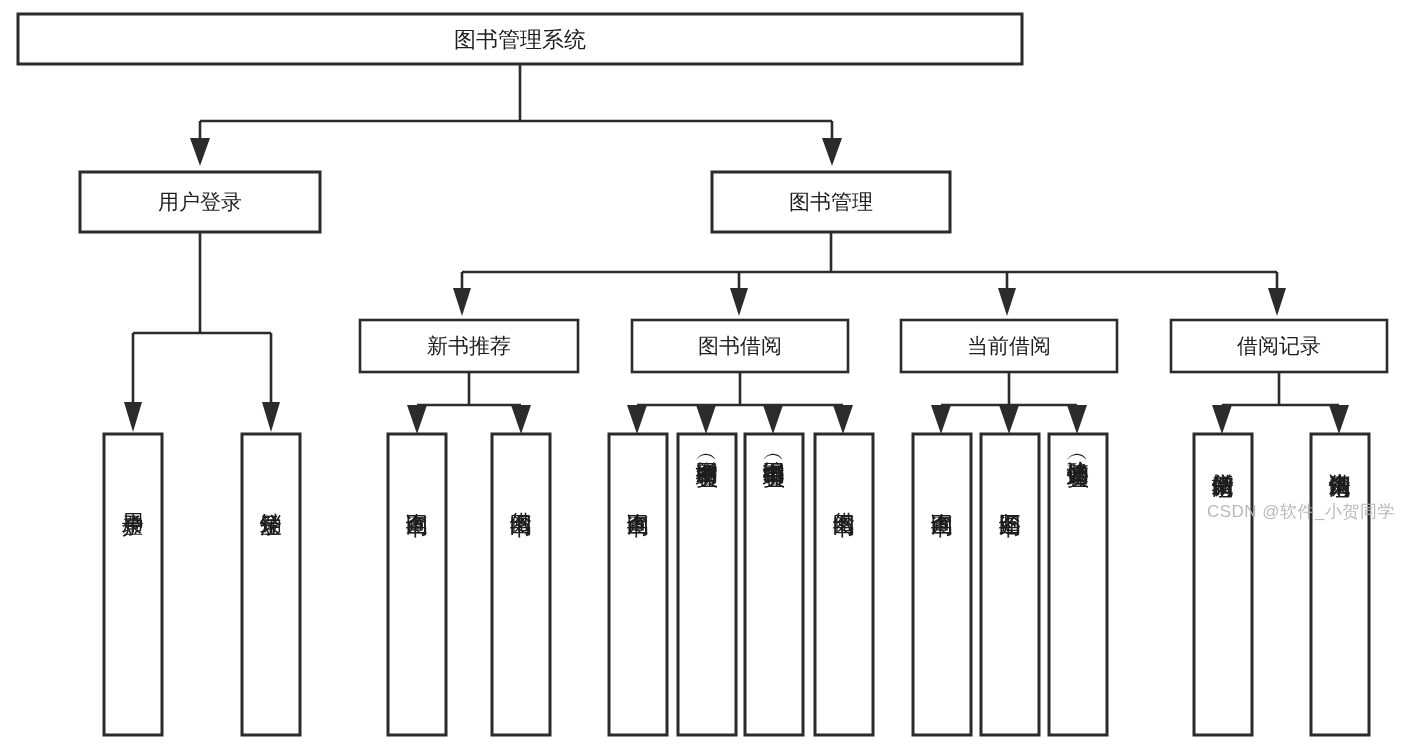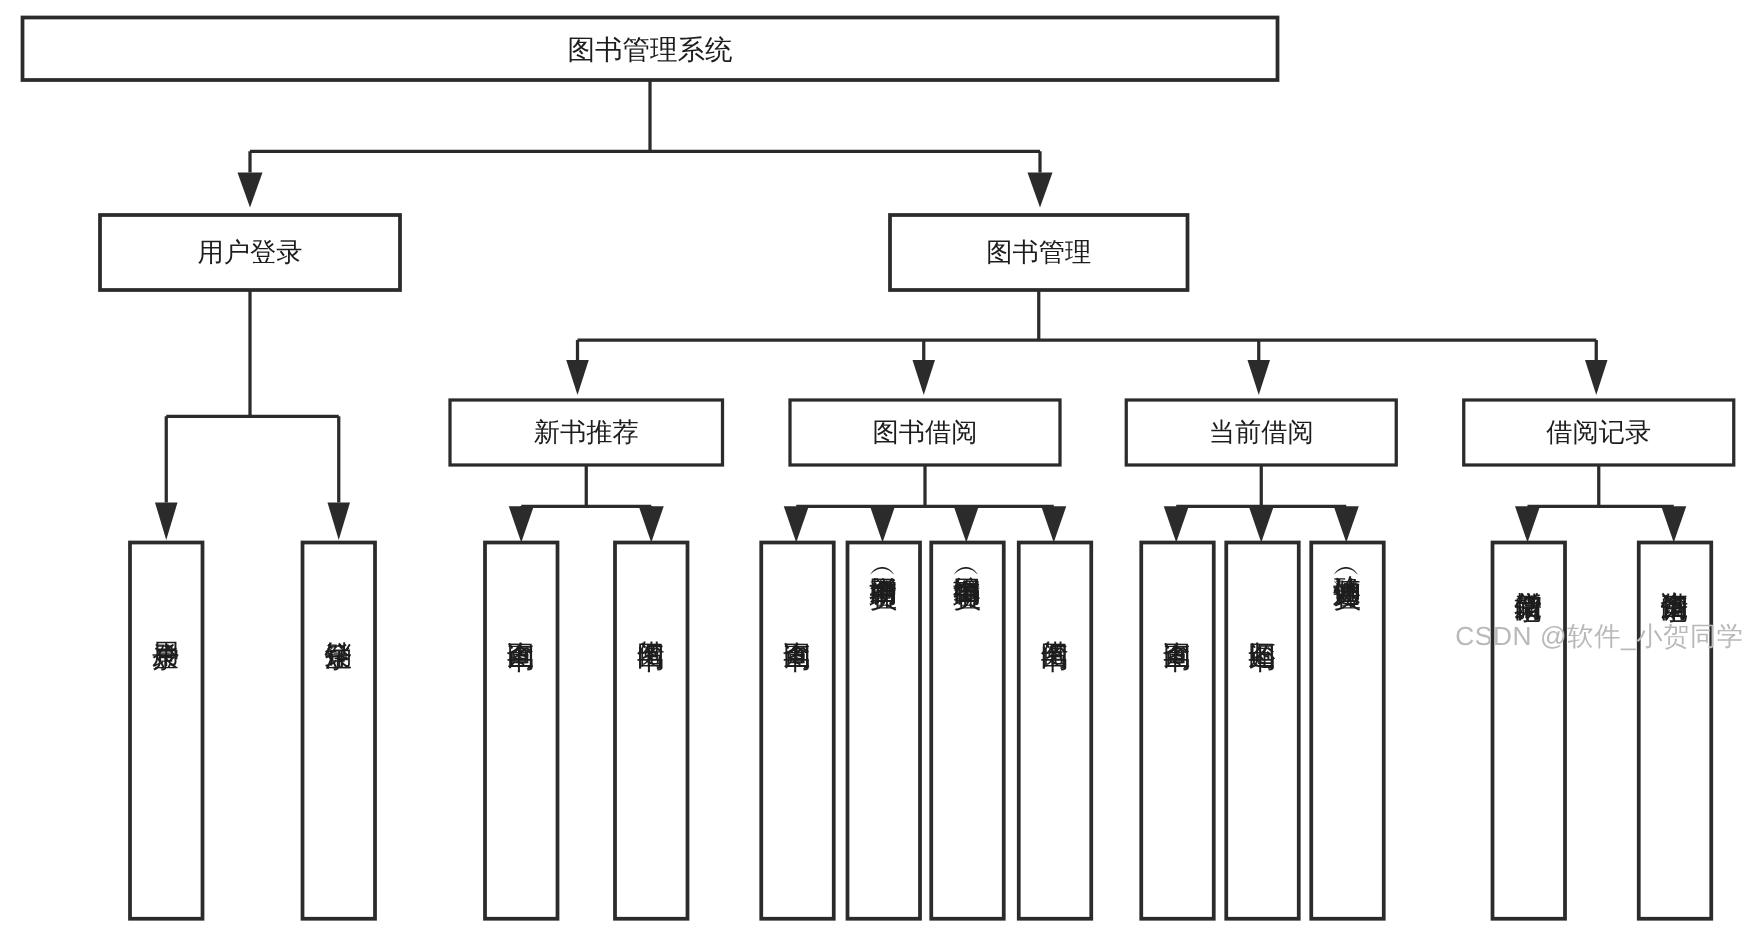--- a/index.html
+++ b/index.html
@@ -67,21 +67,21 @@
     text-align: center;
     white-space: nowrap;
     transform: translateX(-50%);
     pointer-events: none;
   }
   .watermark {
     position: absolute;
     right: 10px;
     bottom: 6px;
     font-family: "Liberation Sans", "DejaVu Sans", sans-serif;
-    font-size: 21px;
+    font-size: 17px;
     color: #b9b9b9;
     letter-spacing: 0.5px;
     white-space: nowrap;
   }
 </style>
 </head>
 <body>
 
 <div id="diagram-root">
 

